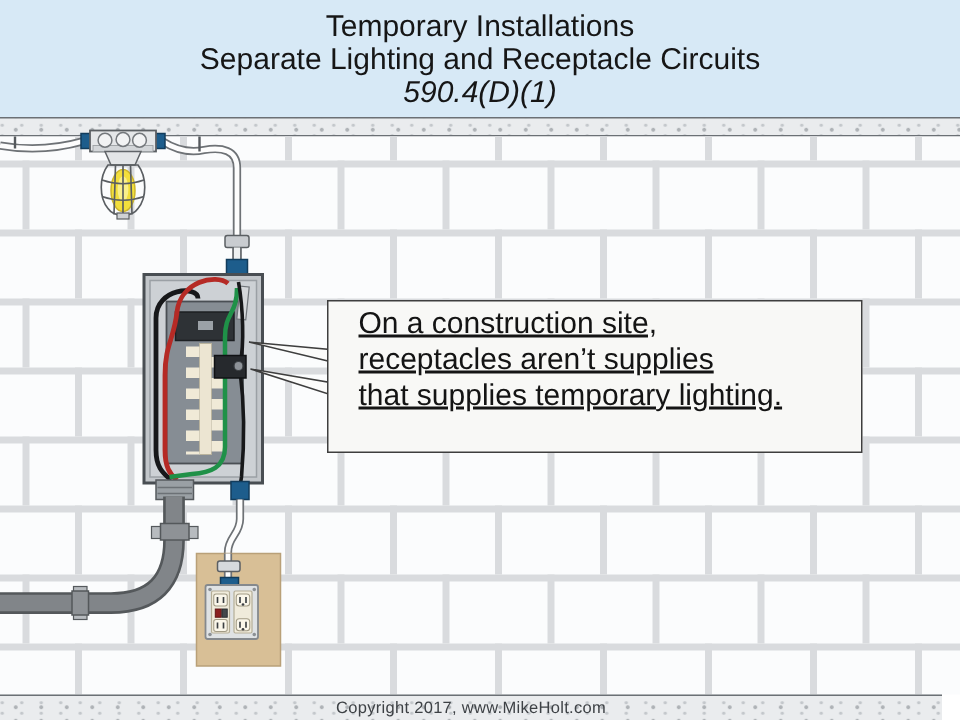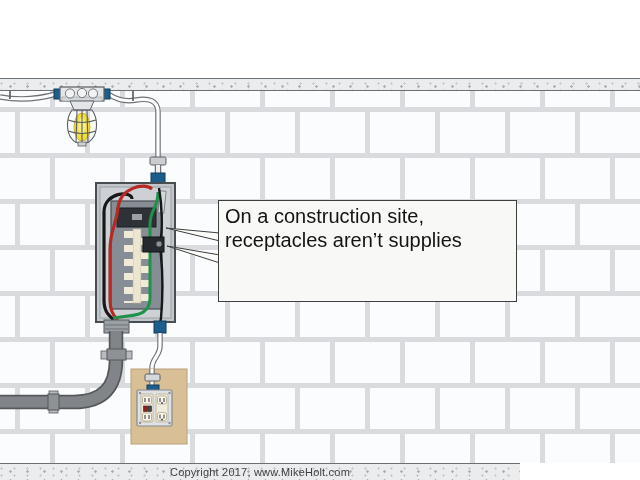--- a/index.html
+++ b/index.html
@@ -24,51 +24,56 @@
       radial-gradient(circle, #c3c7cb 0.9px, transparent 1.3px);
     background-size:17px 9px, 13px 7px;
     background-position:2px 3px, 8px 1px;
   }
   .ceiling-strip{
     position:absolute;left:0;top:78px;width:640px;height:13px;
     border-top:1px solid #6b7075;border-bottom:1px solid #6b7075;
     box-sizing:border-box;
   }
   .floor-strip{
-    position:absolute;left:0;top:463px;width:520px;height:17px;
+    position:absolute;left:0;top:463px;width:628px;height:17px;
     border-top:1px solid #6b7075;box-sizing:border-box;
     display:flex;align-items:center;justify-content:center;
   }
   .copyright{font-size:11px;color:#3d4145;letter-spacing:0.2px;}
   
   .wall{
     position:absolute;left:0;top:91px;width:640px;height:372px;
     background-color:#fbfcfd;
     background-image:
       conic-gradient(from 0deg at 5px 46px, transparent 0 270deg, #d9dbde 270deg),
       conic-gradient(from 0deg at 5px 46px, transparent 0 270deg, #d9dbde 270deg),
       linear-gradient(to bottom, #d9dbde 0 5px, transparent 5px);
     background-size:70px 92px, 70px 92px, 100% 46px;
     background-position:15px 16px, 50px 62px, 0 16px;
   }
   
   .art{position:absolute;left:0;top:0;width:640px;height:480px;}
   
   .callout{
-    position:absolute;left:218px;top:200px;width:299px;height:102px;
+    position:absolute;left:218px;top:200px;width:357px;height:102px;
     box-sizing:border-box;background:#f8f8f6;border:1px solid #3e3e3e;
-    padding:3px 6px;color:#141414;font-size:20px;line-height:24px;
+    padding:3px 20px;color:#141414;font-size:20px;line-height:24px;text-decoration:underline;
   }
   .callout span{display:block;white-space:nowrap;}
 </style>
 </head>
 <body>
 
 <div class="stage">
 
+  <div class="title-band">
+    <div class="t1">Temporary Installations</div>
+    <div class="t2">Separate Lighting and Receptacle Circuits</div>
+    <div class="t3">590.4(D)(1)</div>
+  </div>
 
   <div class="ceiling-strip speckle"></div>
 
   <div class="wall"></div>
 
   <svg class="art" viewBox="0 0 640 480">
 
     <g>
       <path d="M 0,97 Q 28,102 56,94" fill="none" stroke="#6e7276" stroke-width="5.5"></path>
       <path d="M 0,97 Q 28,102 56,94" fill="none" stroke="#fdfdfd" stroke-width="3.2"></path>
@@ -201,19 +206,20 @@
 
     <g>
       <polygon points="166,228 220,233 220,241" fill="#fbfbfa" stroke="#3e3e3e" stroke-width="1"></polygon>
       <polygon points="167,246 220,255 220,263" fill="#fbfbfa" stroke="#3e3e3e" stroke-width="1"></polygon>
     </g>
   </svg>
 
   <div class="callout">
     <span>On a construction site,</span>
     <span>receptacles aren’t supplies</span>
+    <span>that supplies temporary lighting.</span>
   </div>
 
   <div class="floor-strip speckle">
     <div class="copyright">Copyright 2017, www.MikeHolt.com</div>
   </div>
 
 </div>
 
 </body></html>

